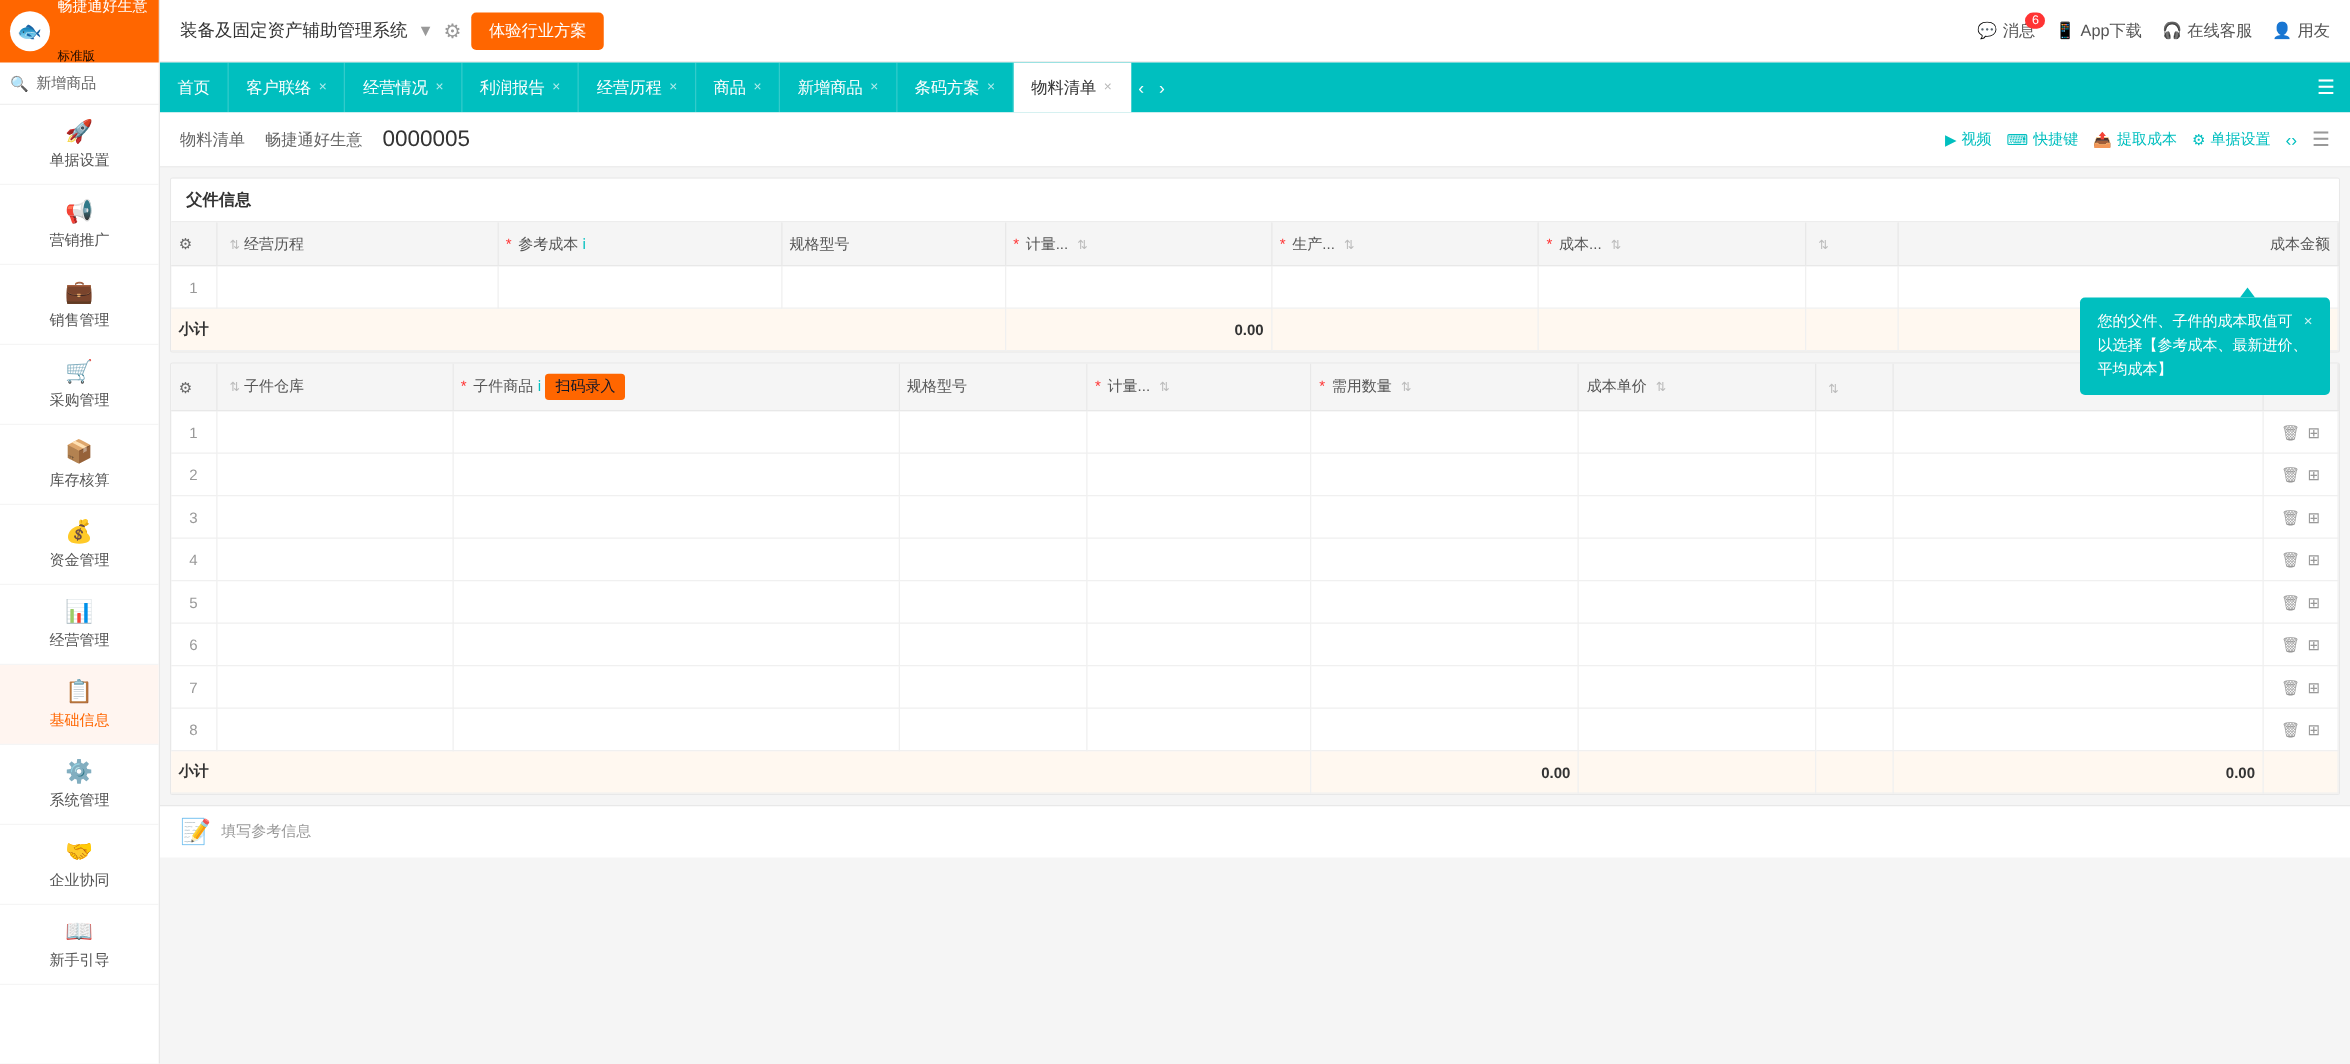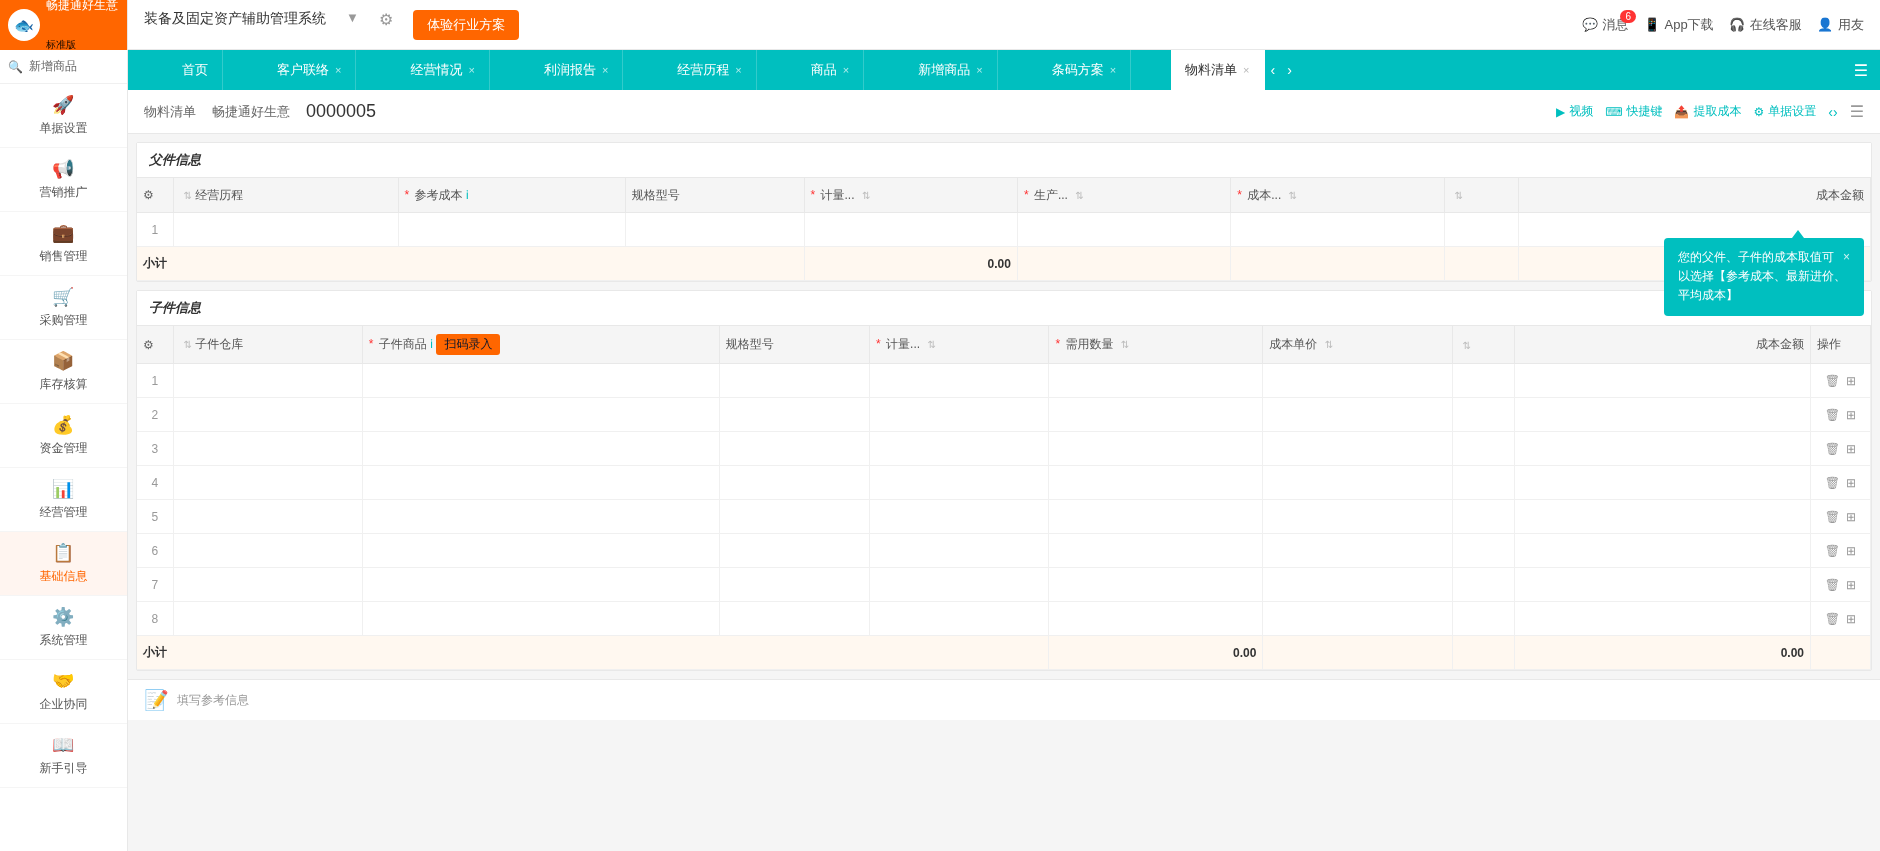--- a/index.html
+++ b/index.html
@@ -66,21 +66,21 @@
     
     .topbar {
       background: #fff;
       height: 50px;
       display: flex;
       align-items: center;
       justify-content: space-between;
       padding: 0 16px;
       border-bottom: 1px solid #e8e8e8;
     }
-    .topbar-left { display: flex; gap: 20px; }
+    .topbar-left { display: flex; align-items: center; gap: 8px; }
     .topbar-title { font-size: 14px; color: #333; }
     .topbar-arrow { color: #999; cursor: pointer; }
     .topbar-settings { color: #999; cursor: pointer; font-size: 16px; }
     .topbar-trial {
       background: #ff6600;
       color: #fff;
       border: none;
       padding: 6px 14px;
       border-radius: 4px;
       cursor: pointer;
@@ -116,21 +116,20 @@
       padding: 0 14px;
       height: 40px;
       display: flex;
       align-items: center;
       color: #fff;
       font-size: 13px;
       cursor: pointer;
       white-space: nowrap;
       gap: 6px;
       border-right: 1px solid rgba(255,255,255,0.2);
-      margin-left: 40px;
     }
     .navtab.active { background: #fff; color: #333; }
     .navtab .close-x { font-size: 11px; color: inherit; opacity: 0.7; }
     .navtab.active .close-x { color: #999; }
     .navtab-close-all { margin-left: auto; padding: 0 12px; color: #fff; cursor: pointer; font-size: 16px; }
 
     
     .content {
       flex: 1;
       overflow-y: auto;
@@ -161,21 +160,20 @@
       border: 1px solid #e8e8e8;
       border-radius: 2px;
     }
     .section-title {
       padding: 8px 12px;
       font-size: 13px;
       font-weight: bold;
       color: #333;
       background: #fff;
       border-bottom: 1px solid #e8e8e8;
-      font-style: italic;
     }
 
     
     .data-table {
       width: 100%;
       border-collapse: collapse;
       font-size: 12px;
     }
     .data-table th {
       background: #f5f5f5;
@@ -504,21 +502,20 @@
               <td></td>
               <td></td>
               <td></td>
               <td class="td-num-right">0.00</td>
             </tr>
           </tbody>
         </table>
       </div>
 
       <div class="section">
-        <div class="section-title">子件信息</div>
         <table class="data-table">
           <thead>
             <tr>
               <th class="th-settings">
                 <span class="col-settings-icon">⚙</span>
               </th>
               <th>
                 <span class="sort-icon">⇅</span>
                 <span>子件仓库</span>
               </th>

